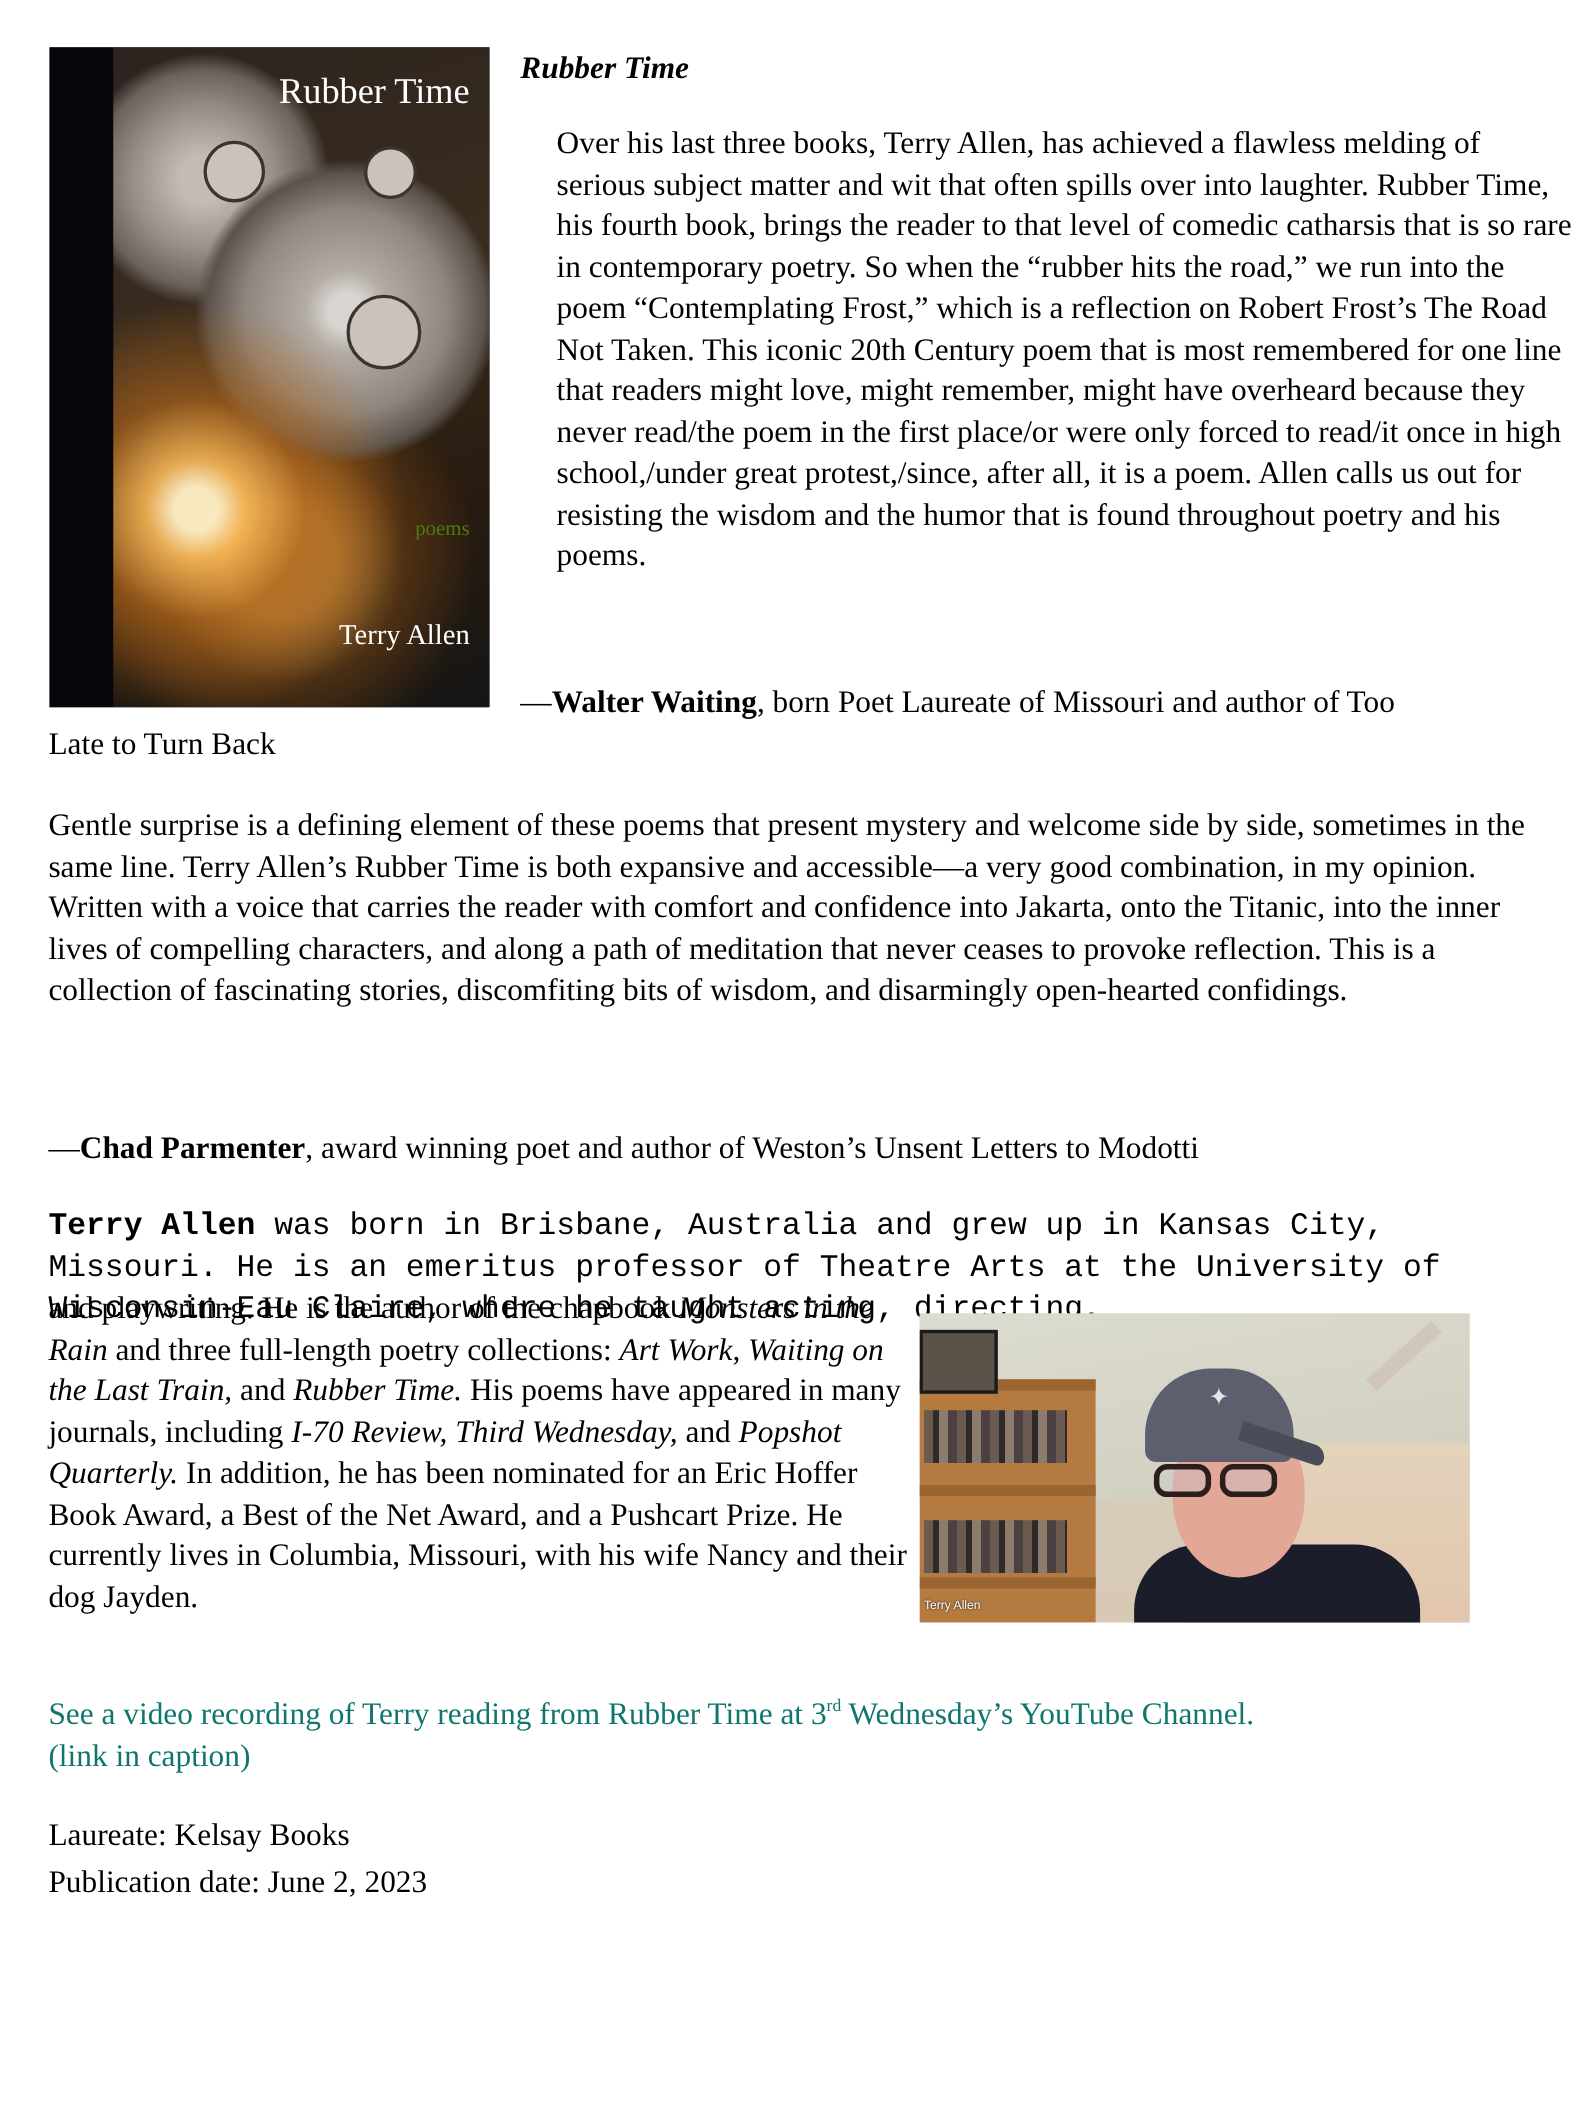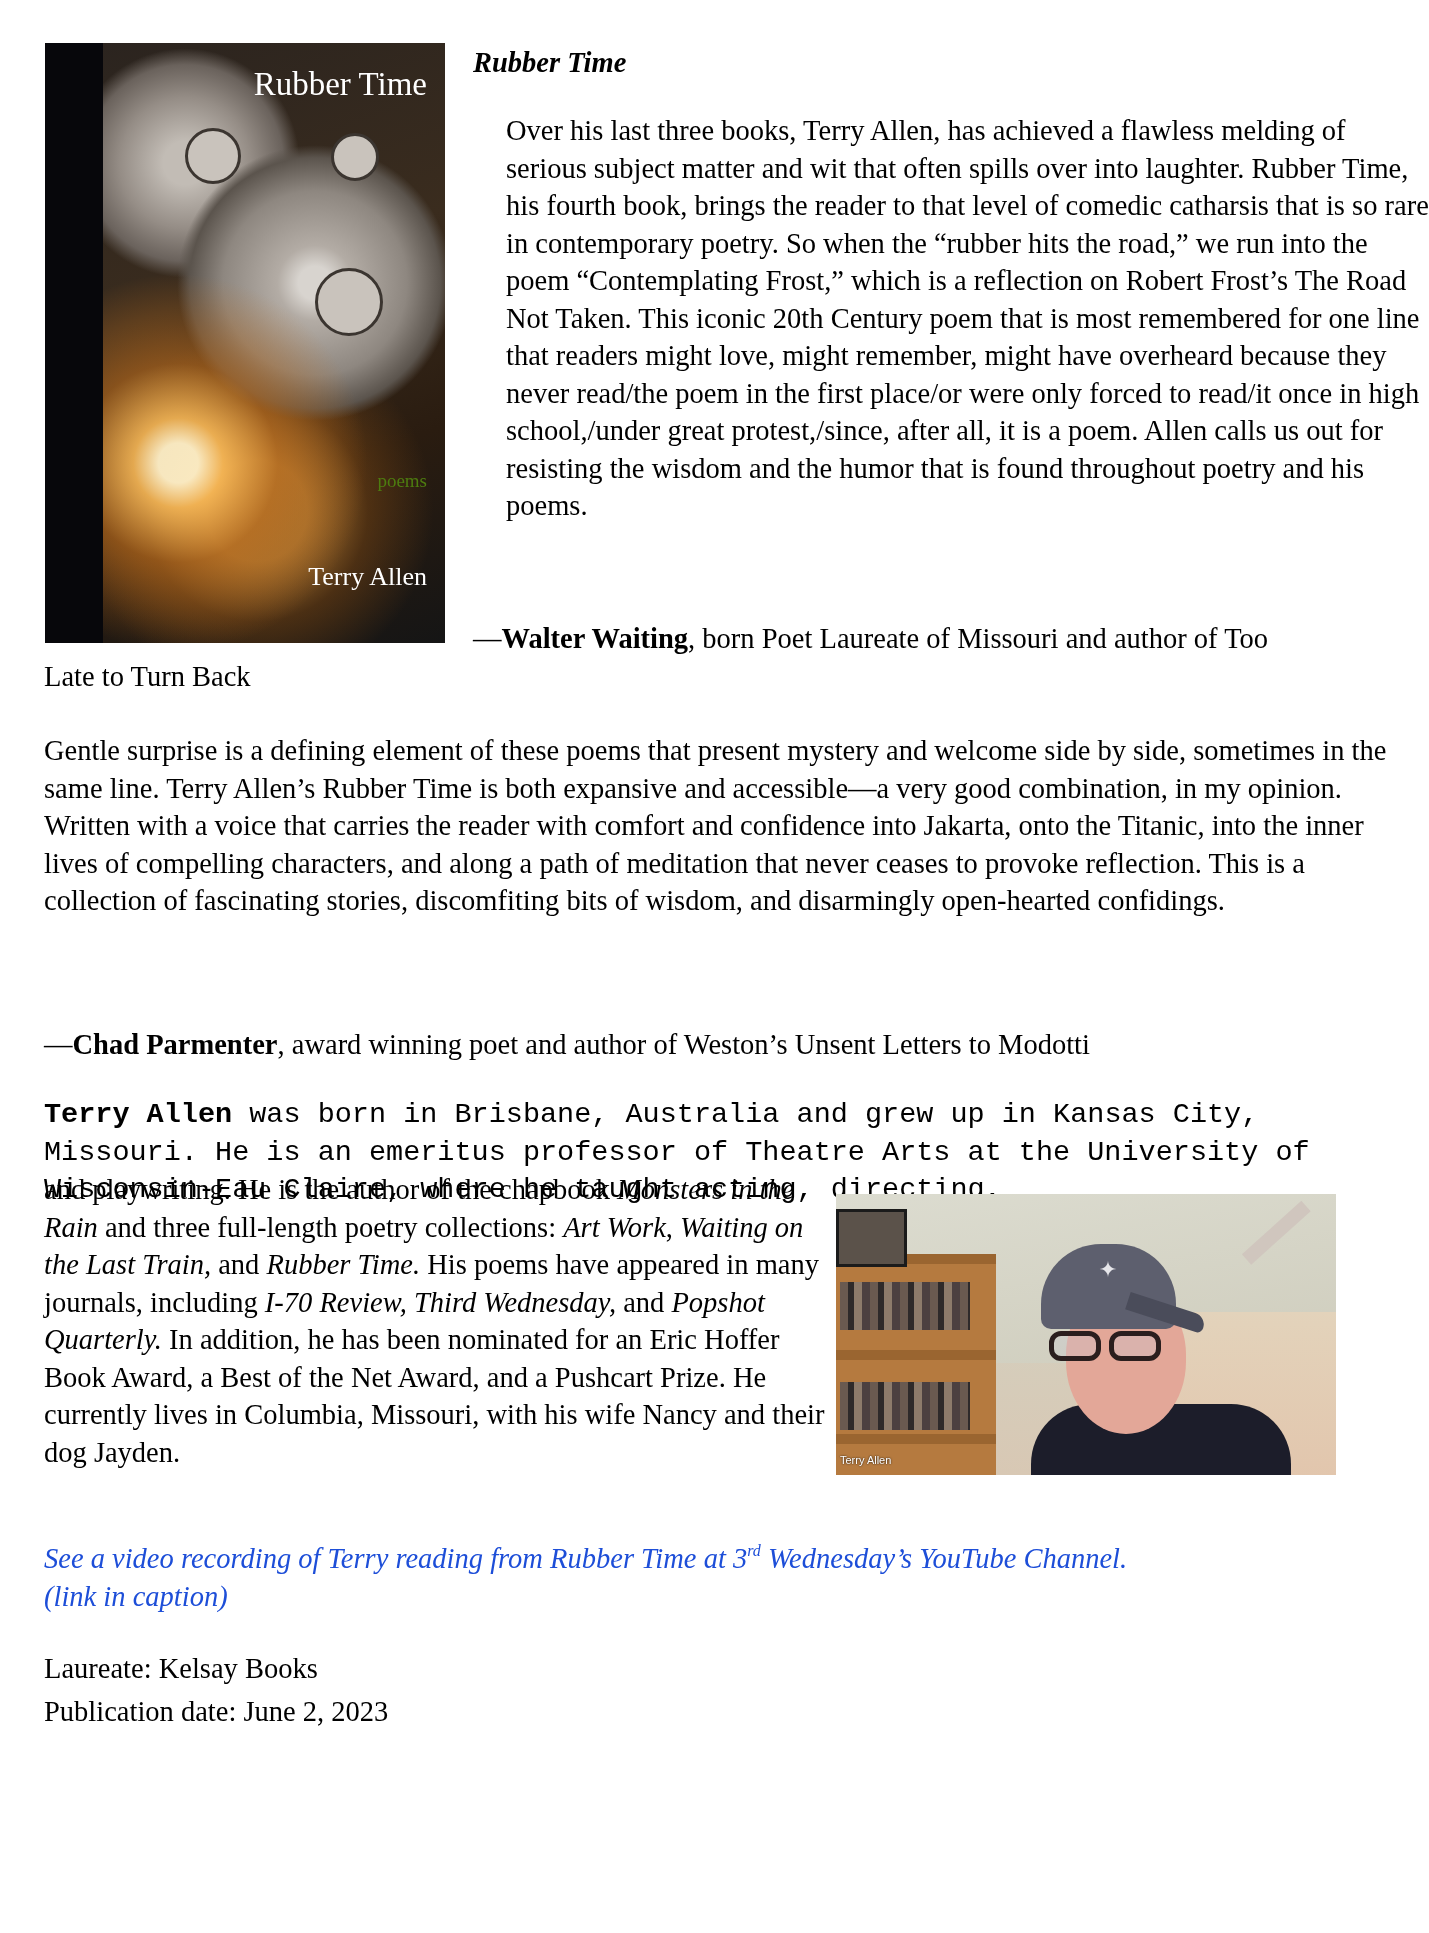--- a/index.html
+++ b/index.html
@@ -53,21 +53,21 @@
   #photo .person-shirt { position:absolute; left:195px; top:210px; width:260px; height:100px; background:#1c1d2a; border-radius:60px 60px 0 0; }
   #photo .person-face { position:absolute; left:230px; top:95px; width:120px; height:145px; background:#e3a798; border-radius:45% 45% 50% 50%; }
   #photo .glasses { position:absolute; left:213px; top:137px; width:120px; height:30px; }
   #photo .glasses i { position:absolute; top:0; width:52px; height:30px; border:5px solid #2a1e1e; border-radius:12px; background:rgba(200,200,210,0.35); box-sizing:border-box; }
   #photo .cap { position:absolute; left:205px; top:50px; width:135px; height:85px; background:#5d5f6e; border-radius:60px 60px 10px 10px; }
   #photo .cap-brim { position:absolute; left:290px; top:110px; width:80px; height:18px; background:#4a4c5a; border-radius:0 20px 10px 0; transform:rotate(18deg); }
   #photo .cap-logo { position:absolute; left:252px; top:62px; width:40px; height:28px; color:#e6e6ea; font-size:22px; line-height:28px; text-align:center; }
   #photo .name-tag { position:absolute; left:4px; bottom:8px; color:#fff; font-family:"Liberation Sans","DejaVu Sans",sans-serif; font-size:11px; line-height:13px; text-shadow:0 0 2px #000; }
 
   
-  #video-link { left: 44px; top: 1540px; width: 1360px; color: #1d4ed8; font-style: italic; }
+  #video-link { left: 44px; top: 1540px; width: 1360px; color: #0f766e; }
   #video-link sup { font-size: 16px; line-height: 0; vertical-align: 12px; }
   
   #details { left: 44px; top: 1650px; }
   #details div { height: 42.5px; }
   .bold { font-weight: bold; }
   .ital { font-style: italic; }
 </style>
 </head>
 <body>
 

